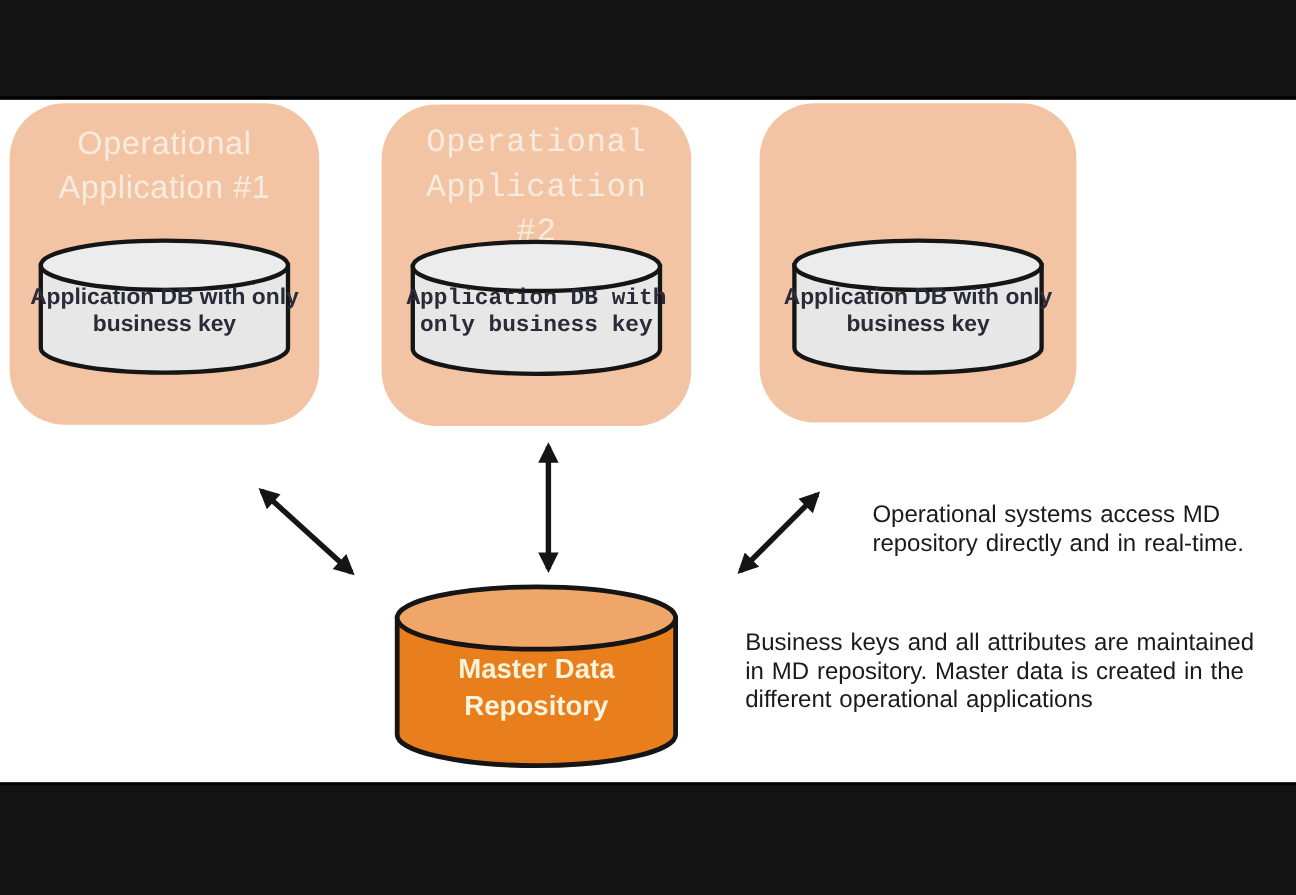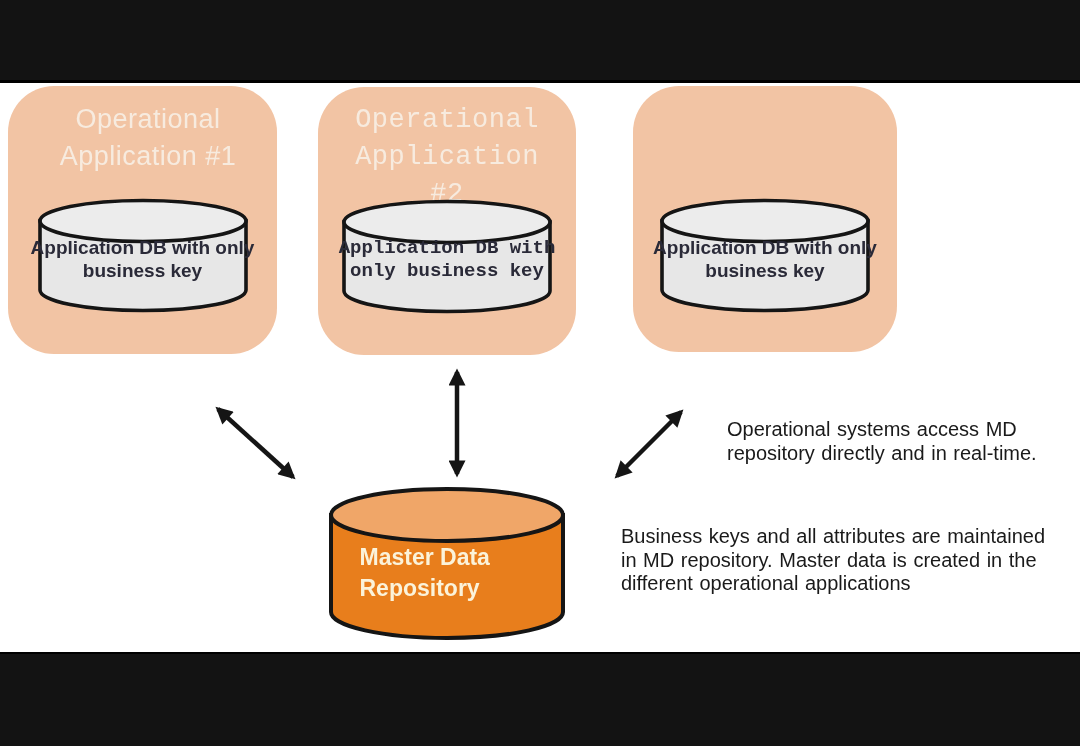--- a/index.html
+++ b/index.html
@@ -16,21 +16,21 @@
   .bar.top    { top: 0; height: 80px; border-bottom: 3px solid #000; }
   .bar.bottom { top: 652px; height: 94px; border-top: 2px solid #000; }
 
   
   .card {
     position: absolute;
     width: 258px; height: 268px;
     background: var(--card-bg, #f2c4a4);
     border-radius: 46px;
   }
-  .card.c1 { left: 8px;   top: 86px; padding-left: 11px; }
+  .card.c1 { left: 8px;   top: 86px; }
   .card.c2 { left: 318px; top: 87px; font-family: Liberation Mono, monospace; }
   .card.c3 { left: 633px; top: 86px; height: 266px; width: 264px; }
   .card-title {
     margin: 15px auto 0 auto;
     width: 212px;
     text-align: center;
     font-size: 27px;
     line-height: 37px;
     color: var(--card-title, #f7ebdf);
     letter-spacing: 0.5px;
@@ -61,21 +61,21 @@
   
   .repo { position: absolute; left: 326px; top: 486px; width: 242px; height: 158px; }
   .repo svg { display: block; width: 242px; height: 158px; }
   .repo .body { fill: var(--repo-fill, #e87e1c); stroke: var(--outline, #151515); stroke-width: 4; }
   .repo .lid  { fill: var(--repo-top-fill, #f0a668); stroke: var(--outline, #151515); stroke-width: 4; }
   .repo-label {
     position: absolute;
     left: 50%; transform: translateX(-50%);
     top: 56px;
     width: 175px;
-    text-align: left;
+    text-align: center;
     font-size: 23px;
     font-weight: bold;
     line-height: 31px;
     color: var(--repo-text, #fbf3da);
   }
 
   
   svg.arrows { position: absolute; left: 0; top: 0; width: 1080px; height: 746px; pointer-events: none; }
   svg.arrows line { stroke: var(--outline, #151515); stroke-width: 4.5; }
   svg.arrows .head { fill: var(--outline, #151515); }

